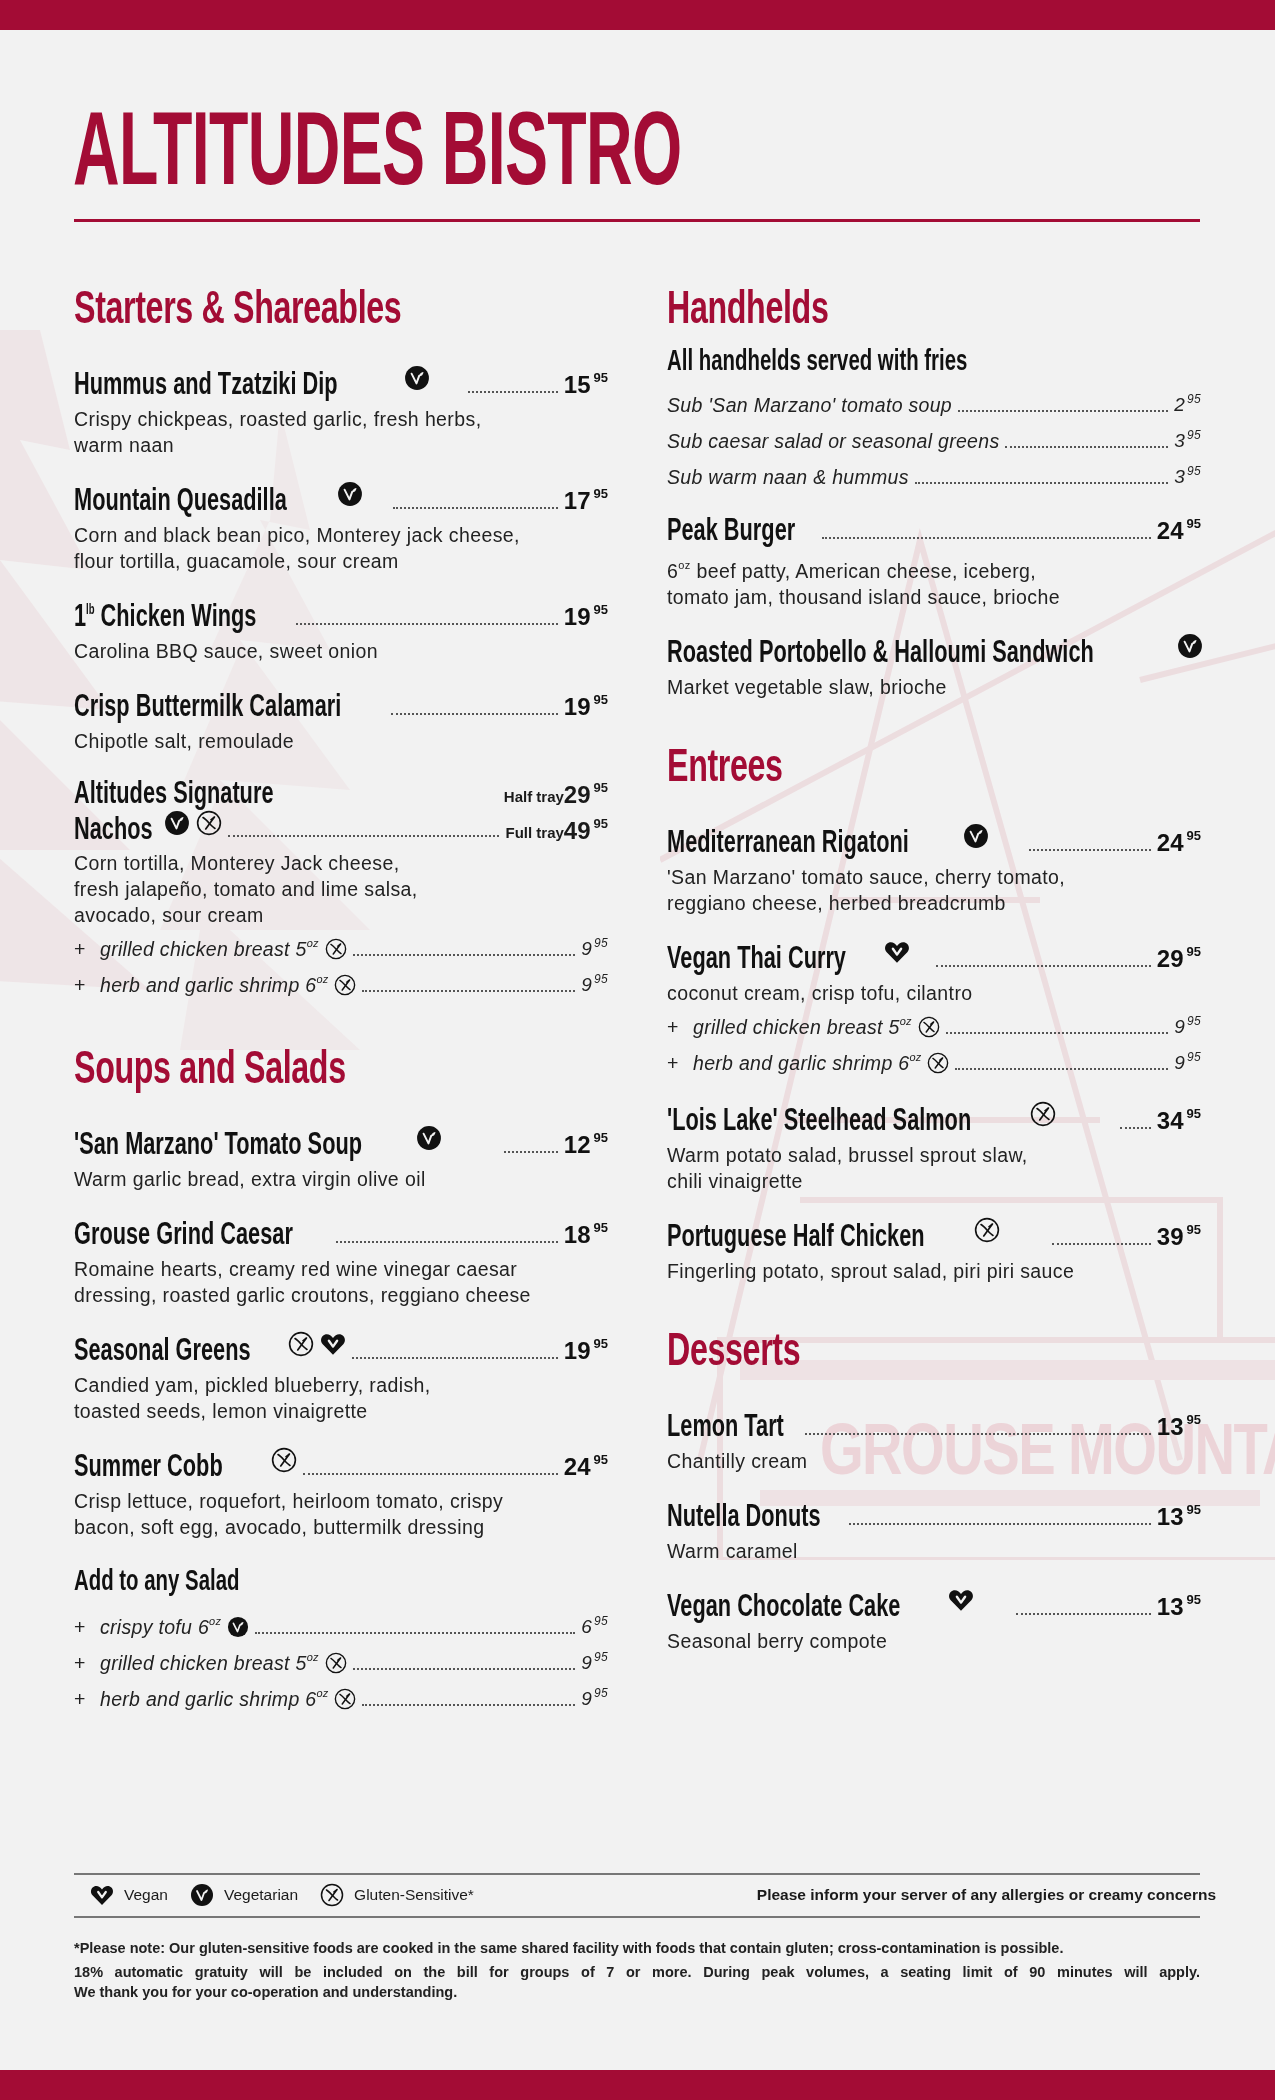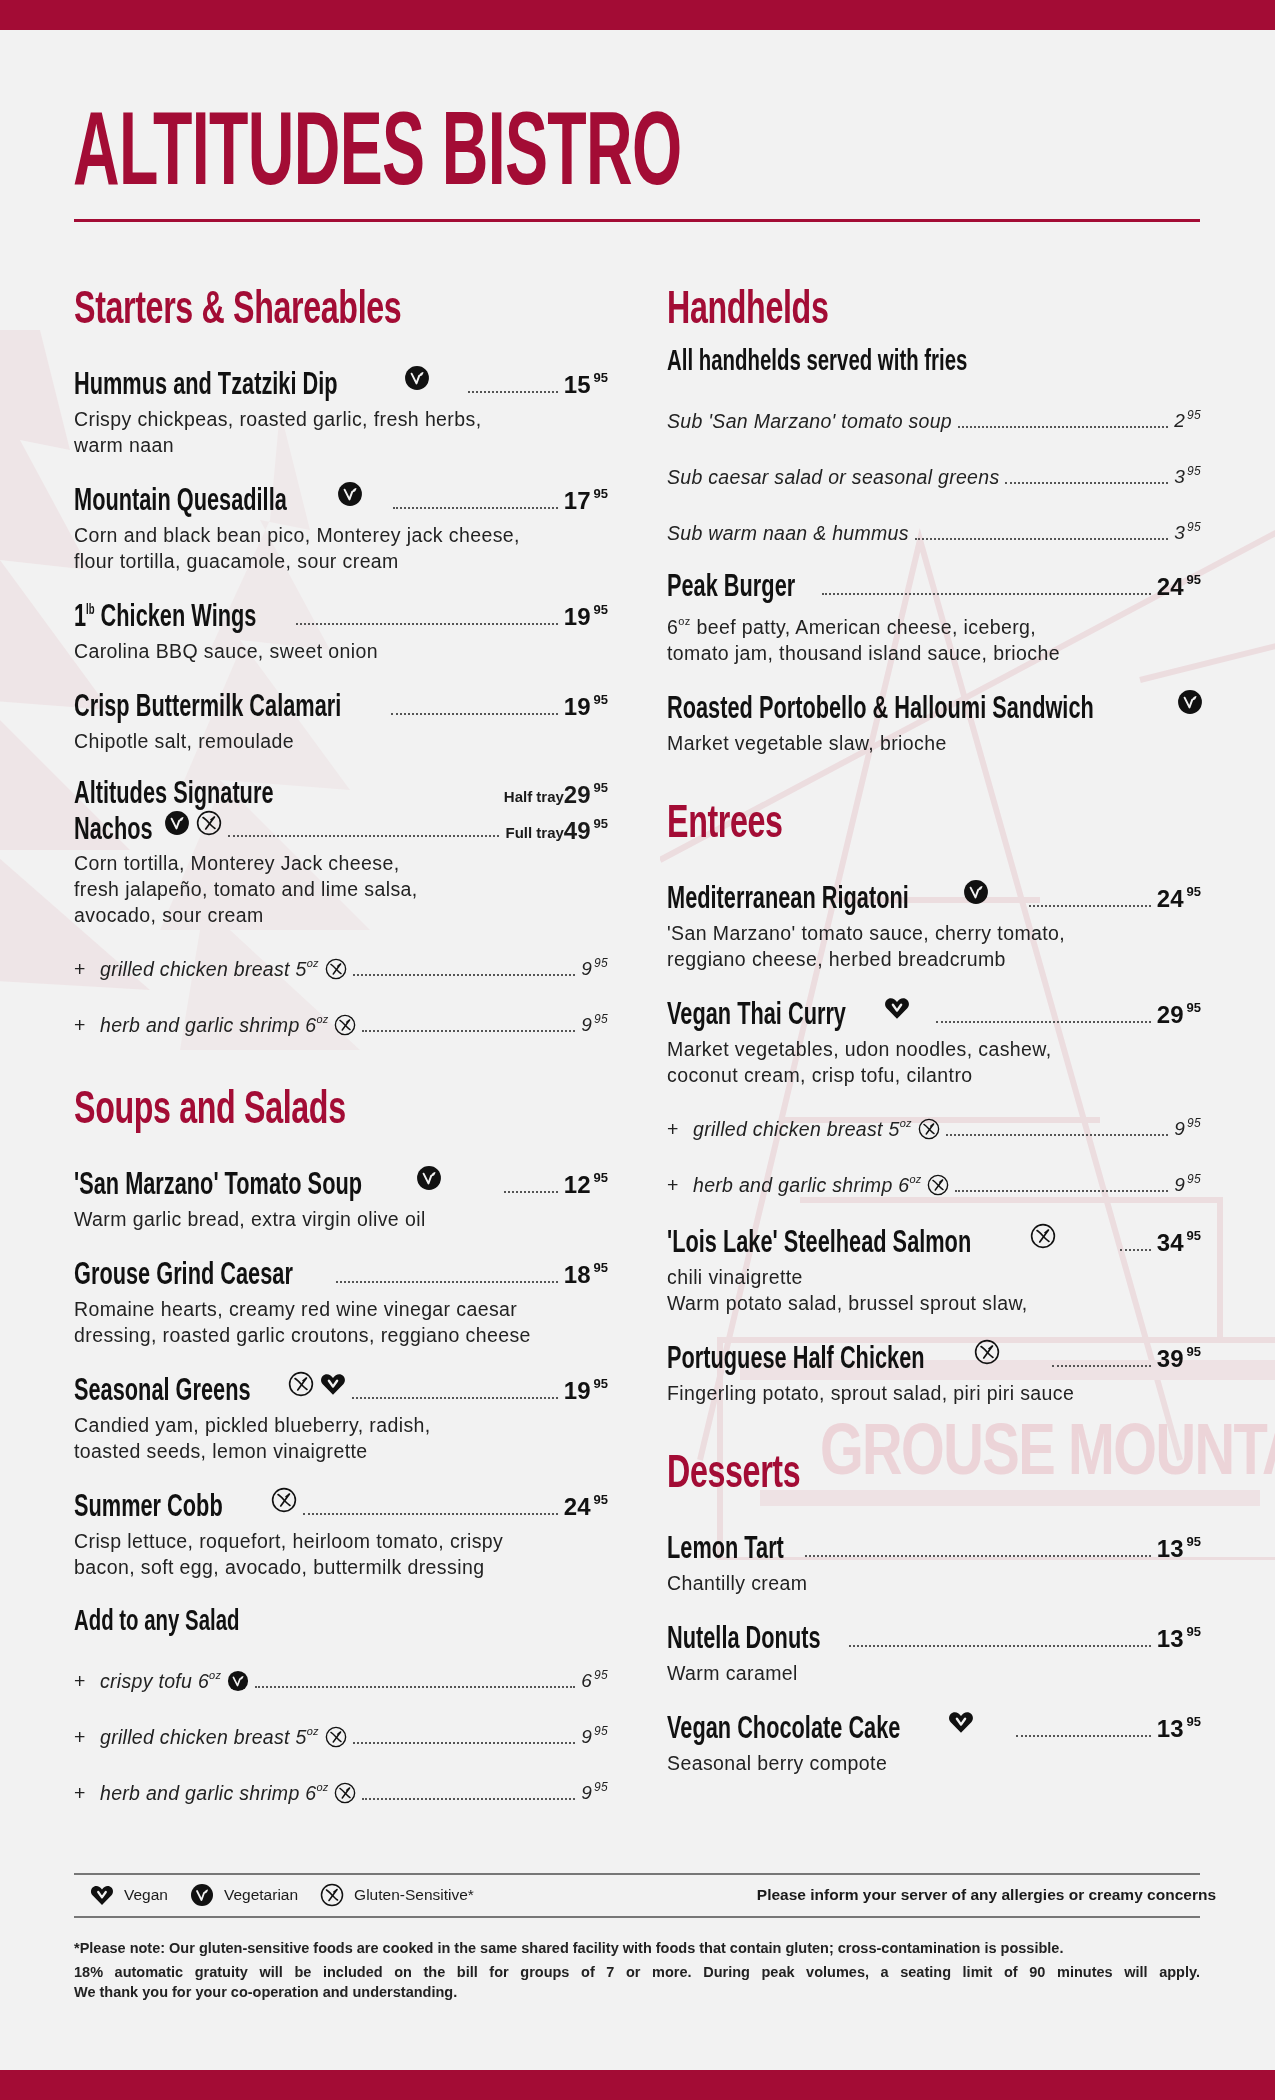--- a/index.html
+++ b/index.html
@@ -47,21 +47,21 @@
 
   .item { margin-top: 30px; }
   .item-head { display: flex; align-items: flex-end; height: 38px; }
   .item-name-wrap { flex: 0 0 auto; font-size: 32px; line-height: 38px; color: #111; }
   .item-name-wrap .cond { transform: scaleX(0.68); }
   .dots { flex: 1 1 auto; border-bottom: 2px dotted #555; margin: 0 6px 9px 6px; height: 2px; }
   .price { flex: 0 0 auto; font-size: 24px; font-weight: bold; line-height: 34px; font-family: "Liberation Sans", sans-serif; color: #111; }
   .price sup { font-size: 13px; font-weight: bold; vertical-align: 11px; margin-left: 3px; }
   .desc { font-size: 19.5px; line-height: 26px; color: #222; margin-top: 4px; font-family: "Liberation Sans", sans-serif; letter-spacing: 0.4px; }
 
-  .addon { display: flex; align-items: flex-end; font-style: italic; font-size: 19.5px; line-height: 30px; font-family: "Liberation Sans", sans-serif; color: #222; letter-spacing: 0.3px; margin-top: 20px; }
+  .addon { display: flex; align-items: flex-end; font-style: italic; font-size: 19.5px; line-height: 30px; font-family: "Liberation Sans", sans-serif; color: #222; letter-spacing: 0.3px; }
   .addon .plus { font-style: normal; width: 26px; flex: 0 0 auto; }
   .addon .dots { margin-bottom: 8px; border-bottom-width: 2px; }
   .addon .aprice { font-style: italic; font-size: 19px; }
   .addon .aprice sup { font-size: 12px; vertical-align: 8px; margin-left: 2px; }
   .sup-unit { font-size: 11px; vertical-align: 9px; font-style: italic; }
 
   .icon { display: inline-block; vertical-align: middle; width: 26px; height: 26px; }
   .icon-sm { width: 22px; height: 22px; }
   .ic-wrap { display: inline-flex; align-items: center; gap: 6px; margin-left: 4px; position: relative; top: -3px; }
 
@@ -408,21 +408,20 @@
       <div class="item-head">
         <div class="item-name-wrap"><span class="cond">Vegan Thai Curry</span><span class="ic-wrap" style="margin-left:-46px">
               <svg class="icon">
                 <use href="#sym-vegan"></use>
               </svg>
             </span></div>
         <div class="dots"></div>
         <div class="price"><span>29</span><sup>95</sup></div>
       </div>
       <div class="desc">
-          <div>Market vegetables, udon noodles, cashew,</div>
           <div>coconut cream, crisp tofu, cilantro</div>
         </div>
       <div class="addon">
         <span class="plus">+</span>
         <span><span>grilled chicken breast 5</span><span class="sup-unit">oz</span> <svg class="icon icon-sm" style="vertical-align:-4px">
               <use href="#sym-gf"></use>
             </svg></span>
         <span class="dots"></span>
         <span class="aprice"><span>9</span><sup>95</sup></span>
       </div>
@@ -440,22 +439,22 @@
       <div class="item-head">
         <div class="item-name-wrap"><span class="cond">'Lois Lake' Steelhead Salmon</span><span class="ic-wrap" style="margin-left:-84px">
               <svg class="icon">
                 <use href="#sym-gf"></use>
               </svg>
             </span></div>
         <div class="dots"></div>
         <div class="price"><span>34</span><sup>95</sup></div>
       </div>
       <div class="desc">
+          <div>Warm potato salad, brussel sprout slaw,</div>
           <div>chili vinaigrette</div>
-          <div>Warm potato salad, brussel sprout slaw,</div>
         </div>
     </div>
 
     <div class="item" style="margin-top:22px">
       <div class="item-head">
         <div class="item-name-wrap"><span class="cond">Portuguese Half Chicken</span><span class="ic-wrap" style="margin-left:-72px">
               <svg class="icon">
                 <use href="#sym-gf"></use>
               </svg>
             </span></div>

